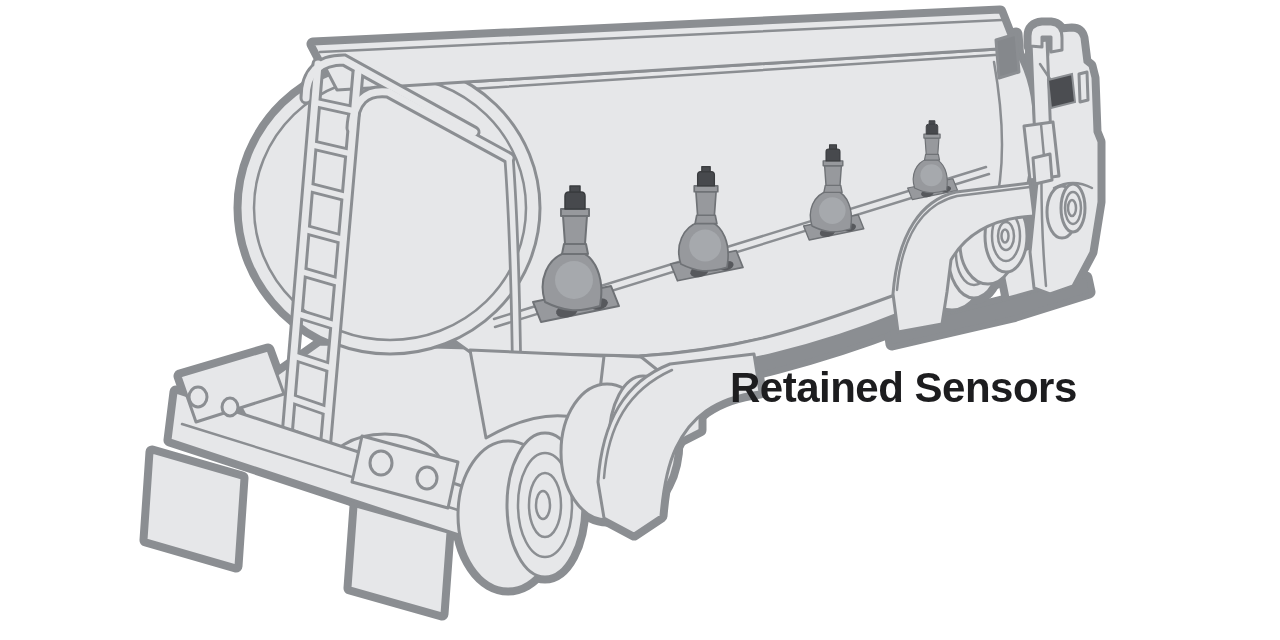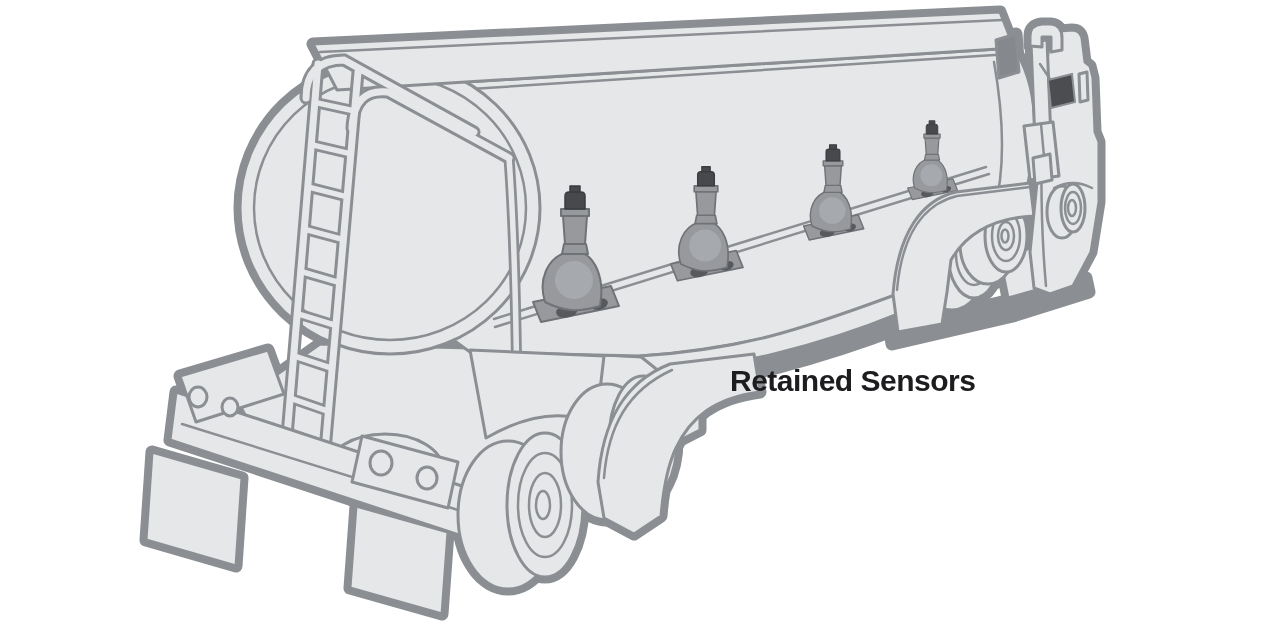--- a/index.html
+++ b/index.html
@@ -4,21 +4,21 @@
 <style>
   :root{
     --background:#ffffff; --truck_fill:#e6e7e9; --line_gray:#8b8e92;
     --sensor_gray:#97999d; --sensor_highlight:#a6a9ad; --sensor_dark:#47494d;
     --sensor_hole:#57595d; --window_dark:#4b4d51; --rack_gray:#85888c; --label_text:#1d1d1f;
   }
   html,body{margin:0;padding:0;background:#fff;}
   .stage{position:relative;width:1280px;height:640px;background:var(--background);
          overflow:hidden;font-family:"Liberation Sans",sans-serif;}
   .stage svg{position:absolute;left:0;top:0;}
-  .figure-label{position:absolute;left:730px;top:364px;font-size:30px;font-weight:bold;
+  .figure-label{position:absolute;left:730px;top:364px;font-size:42px;font-weight:bold;
          letter-spacing:-0.5px;color:var(--label_text);white-space:nowrap;}
   
   .o{stroke:var(--line_gray);stroke-width:13;fill:var(--line_gray);
      stroke-linejoin:round;stroke-linecap:round;}
   
   .s{fill:var(--truck_fill);stroke:var(--line_gray);stroke-width:3;stroke-linejoin:round;}
   .ln{fill:none;stroke:var(--line_gray);stroke-width:2.5;stroke-linejoin:round;stroke-linecap:round;}
   .dk{fill:var(--line_gray);stroke:none;}
   .tube-o{stroke:var(--line_gray);fill:none;stroke-linecap:round;}
   .tube-i{stroke:var(--truck_fill);fill:none;stroke-linecap:round;}

